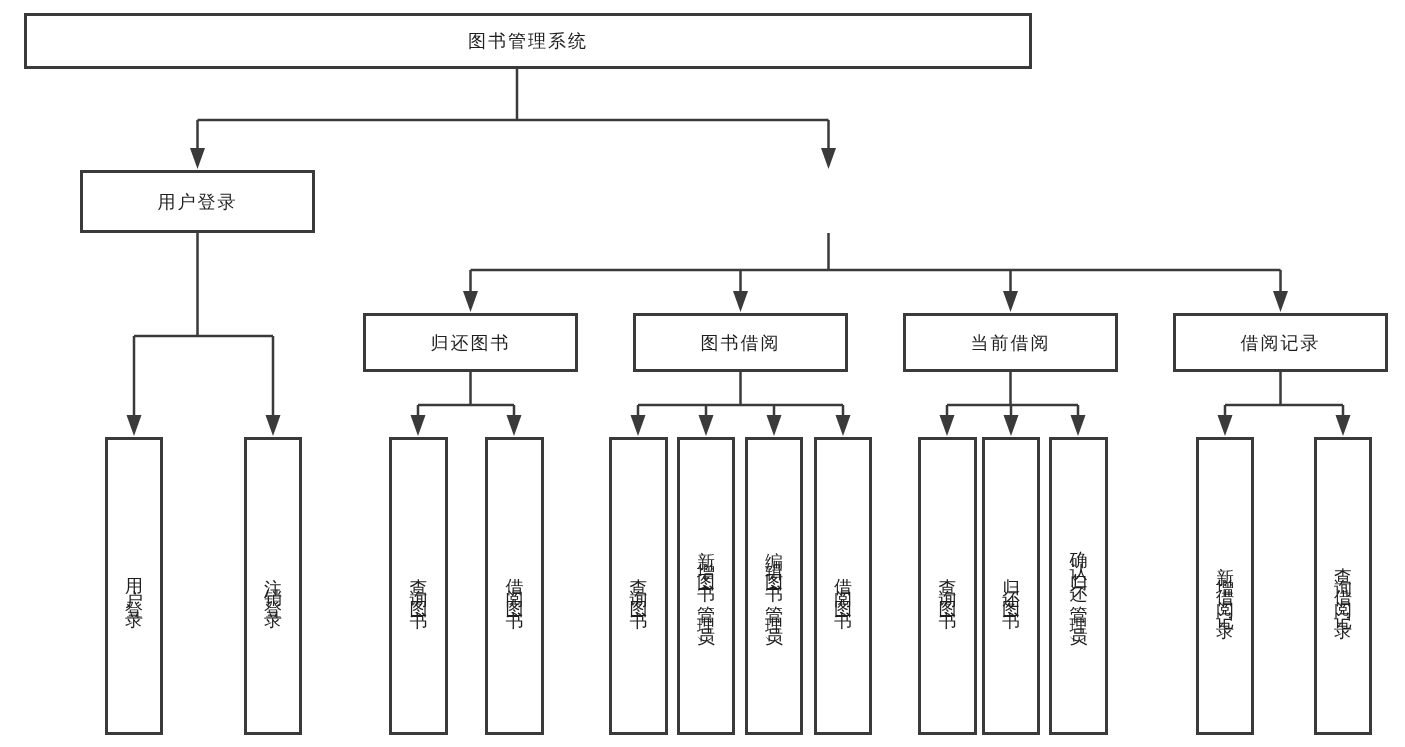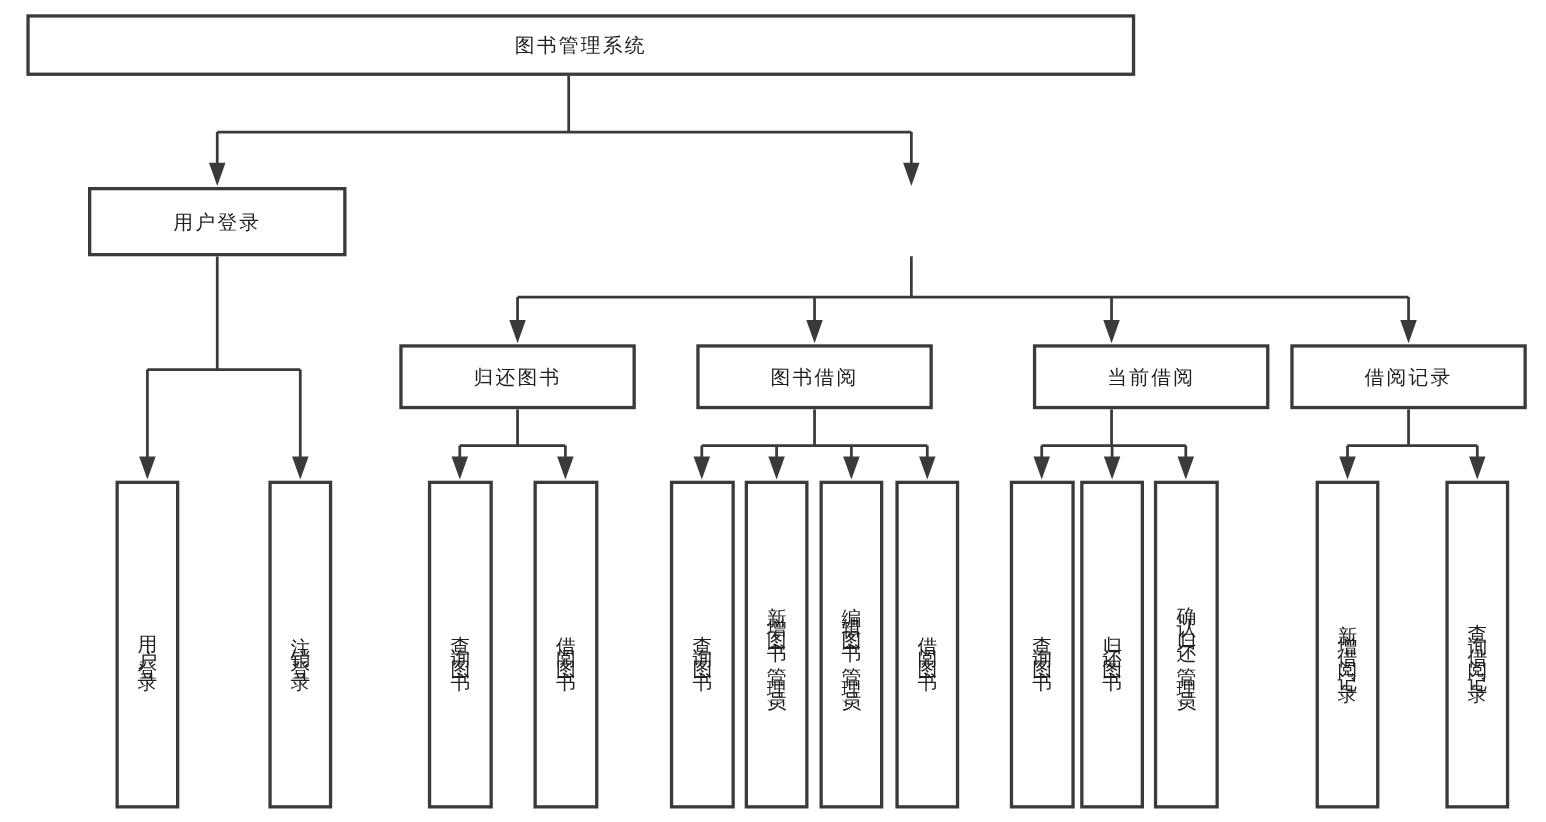--- a/index.html
+++ b/index.html
@@ -97,21 +97,21 @@
       <polygon points="1335.5,415 1350.5,415 1343,436"></polygon>
     </g>
   </svg>
 
   <div class="node" style="left:24px;top:13px;width:1008px;height:56px;">图书管理系统</div>
 
   <div class="node" style="left:80px;top:170px;width:235px;height:63px;">用户登录</div>
 
   <div class="node" style="left:363px;top:313px;width:215px;height:59px;">归还图书</div>
   <div class="node" style="left:633px;top:313px;width:215px;height:59px;text-align:right;">图书借阅</div>
-  <div class="node" style="left:903px;top:313px;width:215px;height:59px;margin-left:36px;">当前借阅</div>
+  <div class="node" style="left:903px;top:313px;width:215px;height:59px;">当前借阅</div>
   <div class="node" style="left:1173px;top:313px;width:215px;height:59px;">借阅记录</div>
 
   <div class="vnode" style="left:105px;top:437px;width:58px;height:298px;">用户登录</div>
   <div class="vnode" style="left:244px;top:437px;width:58px;height:298px;">注销登录</div>
 
   <div class="vnode" style="left:389px;top:437px;width:59px;height:298px;">查询图书</div>
   <div class="vnode" style="left:485px;top:437px;width:59px;height:298px;">借阅图书</div>
 
   <div class="vnode" style="left:609px;top:437px;width:59px;height:298px;">查询图书</div>
   <div class="vnode" style="left:677px;top:437px;width:58px;height:298px;">新增图书（管理员）</div>

